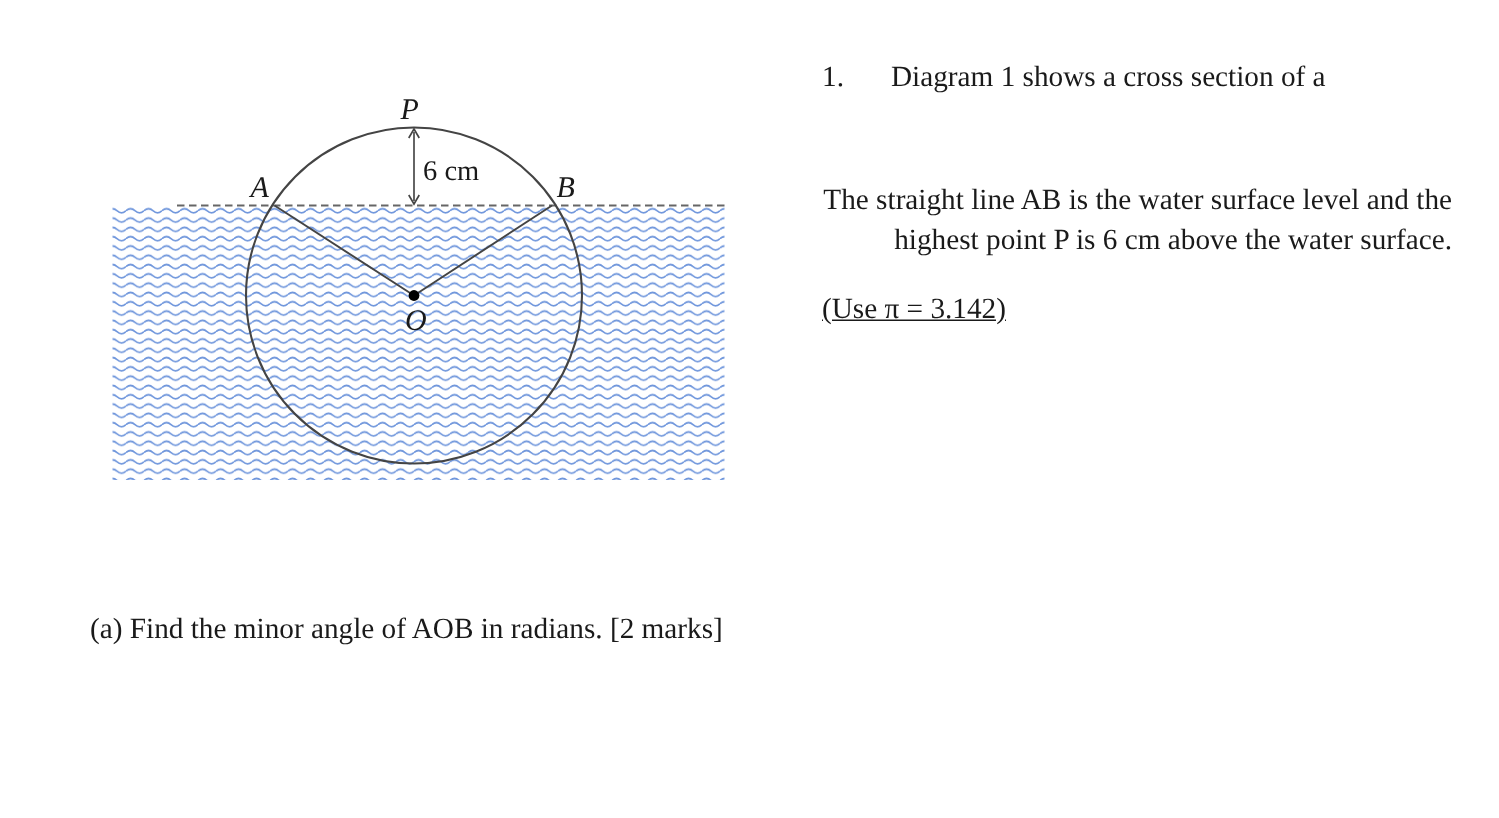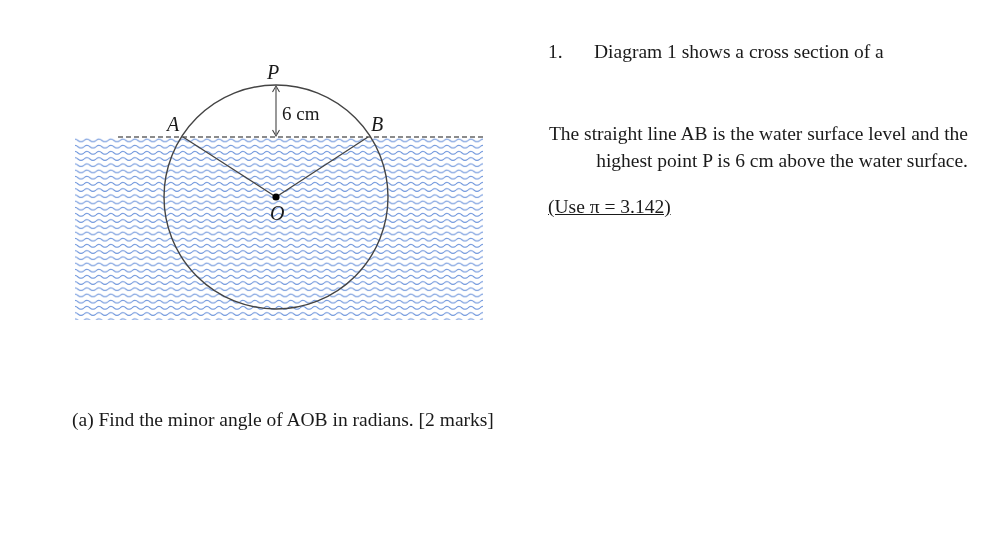--- a/index.html
+++ b/index.html
@@ -5,21 +5,21 @@
   html, body { margin:0; padding:0; background:#ffffff; }
   body { width:999px; height:545px; position:relative; overflow:hidden;
          font-family:"Liberation Serif", "DejaVu Serif", serif; color:#1a1a1a; }
   .diagram { position:absolute; left:0; top:0; width:520px; height:340px; }
   .right-text { position:absolute; left:548px; top:38px; width:420px; font-size:19.5px; line-height:27px; }
   .right-text p { margin:0; }
   .q-line1 { white-space:nowrap; }
   .q-num { display:inline-block; width:46px; }
   .para2 { margin-top:55px !important;text-align:right; }
   .use-pi { margin-top:19px !important;text-decoration:underline; }
-  .questions { position:absolute; left:72px; top:406px; font-size:19.5px; line-height:27px; }
+  .questions { position:absolute; left:60px; top:406px; font-size:19.5px; line-height:27px; }
   .questions .row { white-space:nowrap; }
   .sub { padding-left:32px; }
   .sub .lbl { display:inline-block; width:67px; }
   sup { font-size:11px; line-height:0; vertical-align:super; }
 </style>
 </head>
 <body>
 
 <div class="diagram">
   <svg width="520" height="340" viewBox="0 0 520 340" xmlns="http://www.w3.org/2000/svg">

